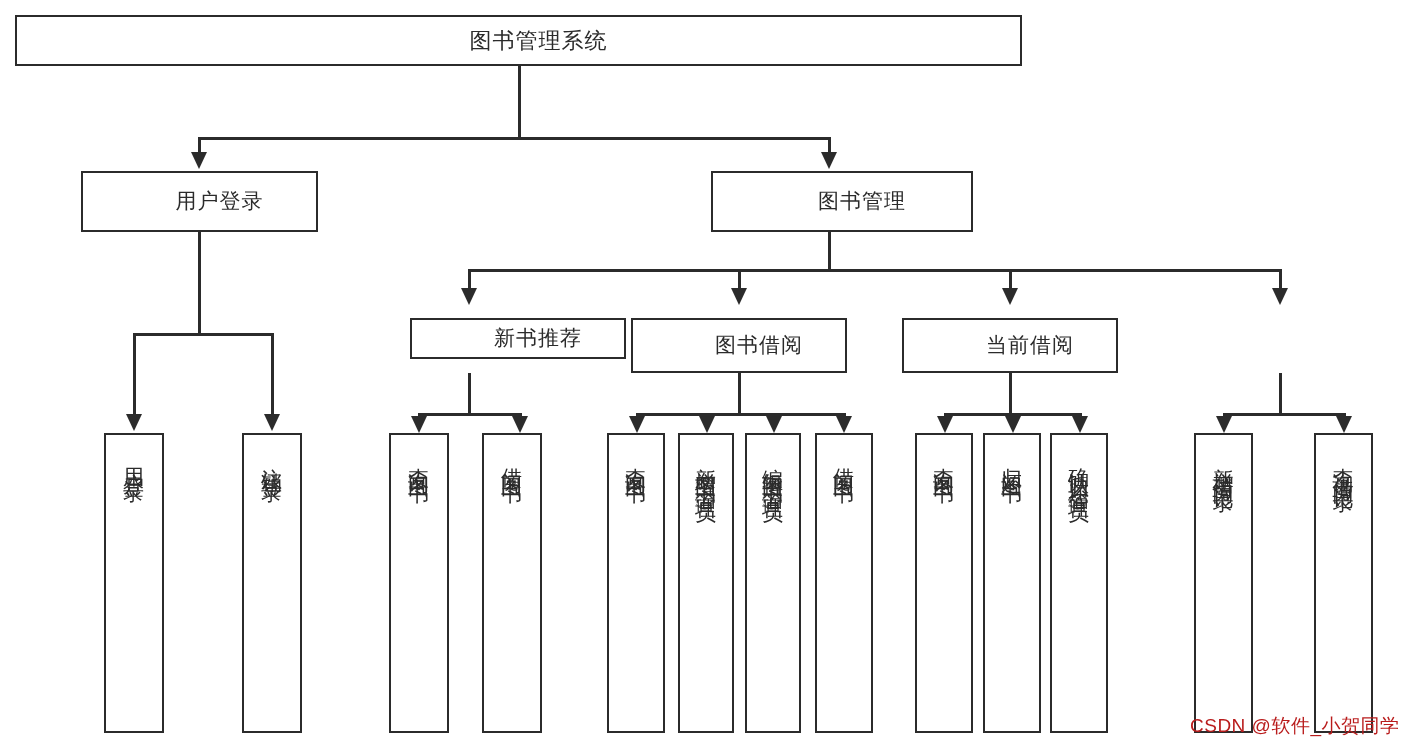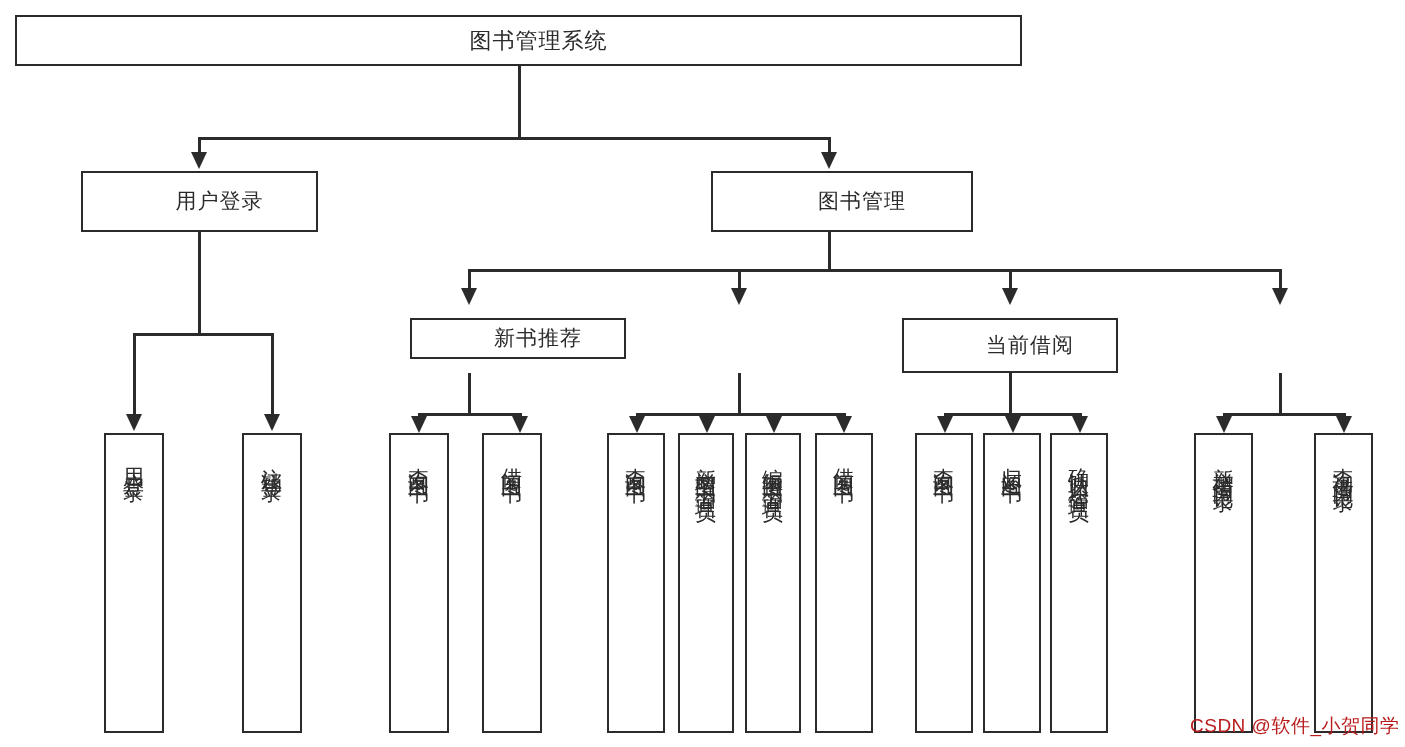--- a/index.html
+++ b/index.html
@@ -100,20 +100,23 @@
   <div class="ln v" style="left:738px;top:269px;height:22px;"></div>
   <div class="arw" style="left:731px;top:288px;"></div>
   <div class="ln v" style="left:1009px;top:269px;height:22px;"></div>
   <div class="arw" style="left:1002px;top:288px;"></div>
   <div class="ln v" style="left:1279px;top:269px;height:22px;"></div>
   <div class="arw" style="left:1272px;top:288px;"></div>
 
   <div class="node h-node" style="left:362px;top:318px;width:216px;height:41px;margin-left:48px;">
     <span class="lbl">新书推荐</span>
   </div>
+  <div class="node h-node" style="left:631px;top:318px;width:216px;height:55px;">
+    <span class="lbl">图书借阅</span>
+  </div>
   <div class="node h-node" style="left:902px;top:318px;width:216px;height:55px;">
     <span class="lbl">当前借阅</span>
   </div>
 
   <div class="ln v" style="left:468px;top:373px;height:42px;"></div>
   <div class="ln h" style="left:418px;top:413px;width:101px;"></div>
   <div class="ln v" style="left:418px;top:413px;height:8px;"></div>
   <div class="arw" style="left:411px;top:416px;"></div>
   <div class="ln v" style="left:519px;top:413px;height:8px;"></div>
   <div class="arw" style="left:512px;top:416px;"></div>

